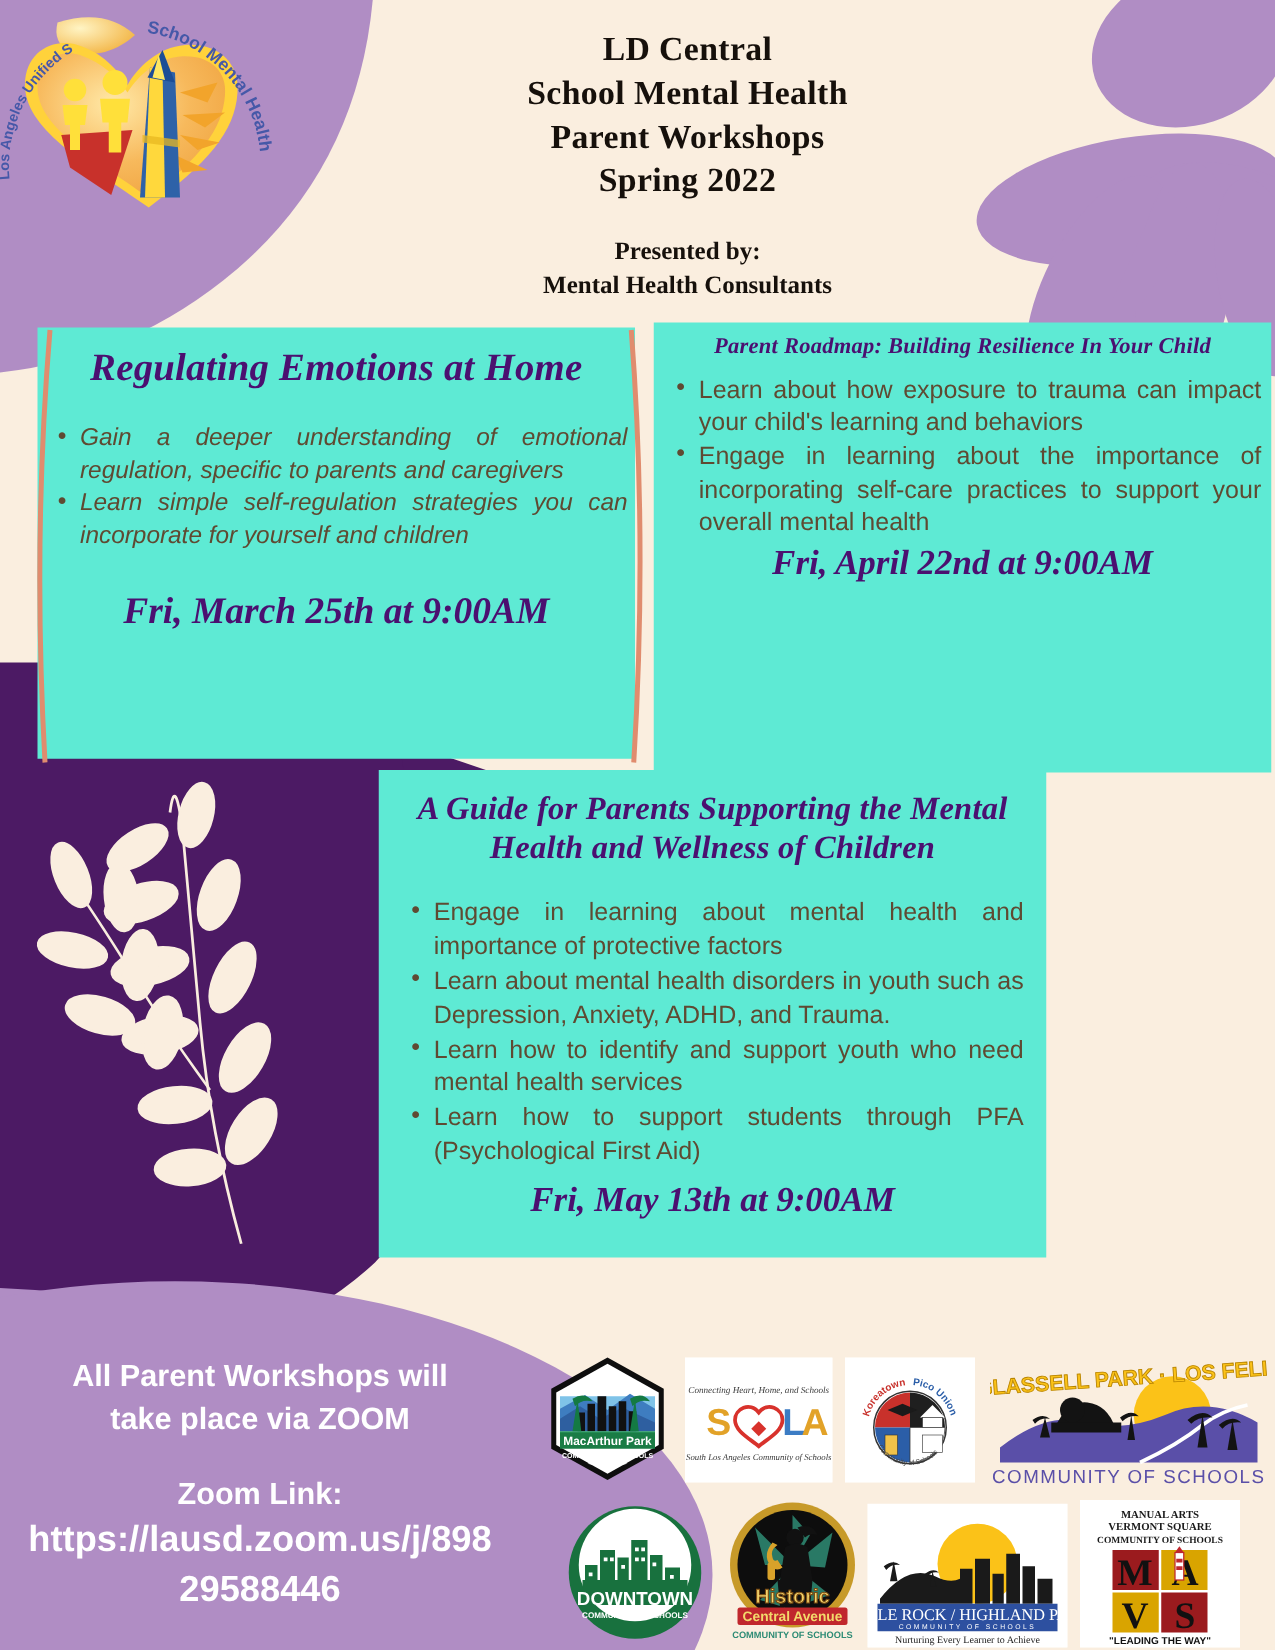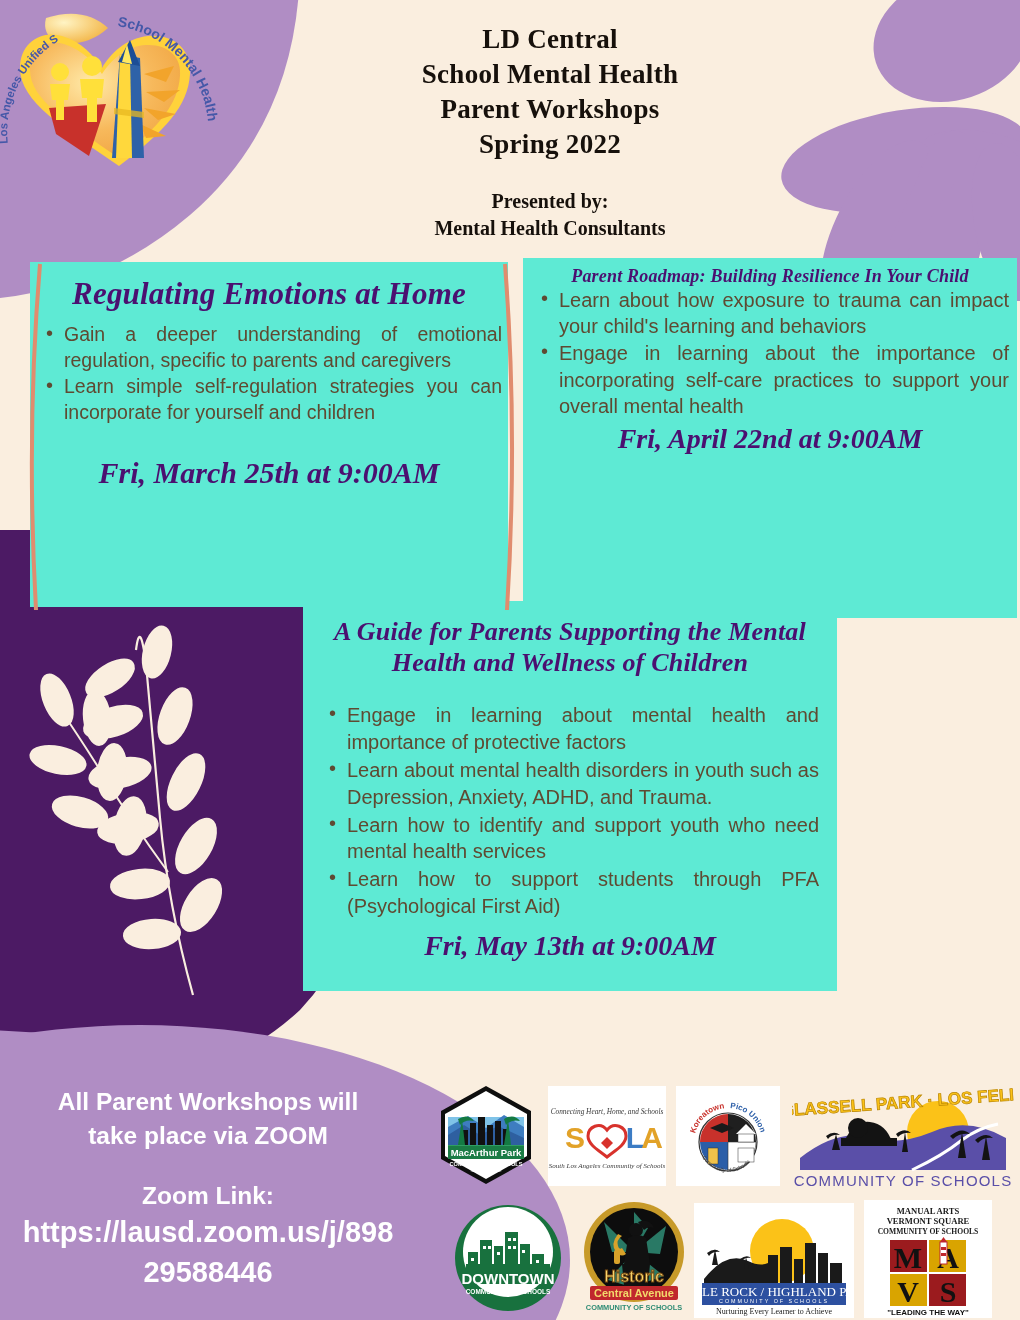--- a/index.html
+++ b/index.html
@@ -60,38 +60,38 @@
     font-family:"Liberation Serif", serif;
     font-style:italic; font-weight:bold;
     color:#4B1070; text-align:center;
   }
 
   
   #card-1 {
     left:30px; top:262px; width:478px; height:345px;
   }
   #card-1 .ttl { font-size:31px; padding:14px 10px 0; }
-  #card-1 ul { margin-top:10px; }
+  #card-1 ul { margin-top:26px;font-style:italic; }
   #card-1 .date { font-size:30px; margin-top:30px; }
   .card1-edge {
     position:absolute; top:262px; z-index:6; pointer-events:none;
   }
 
   
   #card-2 {
     left:523px; top:258px; width:494px; height:360px;
   }
   #card-2 .ttl { font-size:18px; padding:8px 16px 0; line-height:1.14; }
-  #card-2 ul { margin-top:0; padding-left:36px; padding-right:8px; }
+  #card-2 ul { margin-top:12px; padding-left:36px; padding-right:8px; }
   #card-2 li { font-size:20px; line-height:1.32; }
   #card-2 .date { font-size:28px; margin-top:4px; }
 
   
   #card-3 {
-    left:303px; top:601px; width:534px; height:390px;
+    left:303px; top:616px; width:534px; height:390px;
   }
   #card-3 .ttl { font-size:26px; padding:16px 20px 0; line-height:1.18; }
   #card-3 ul { margin-top:24px; padding-left:44px; padding-right:18px; }
   #card-3 li { font-size:20px; line-height:1.34; }
   #card-3 .date { font-size:28px; margin-top:10px; }
 
   
   .zoom-block {
     position:absolute; left:8px; top:1085px; width:400px;
     z-index:6; text-align:center; color:#ffffff;

